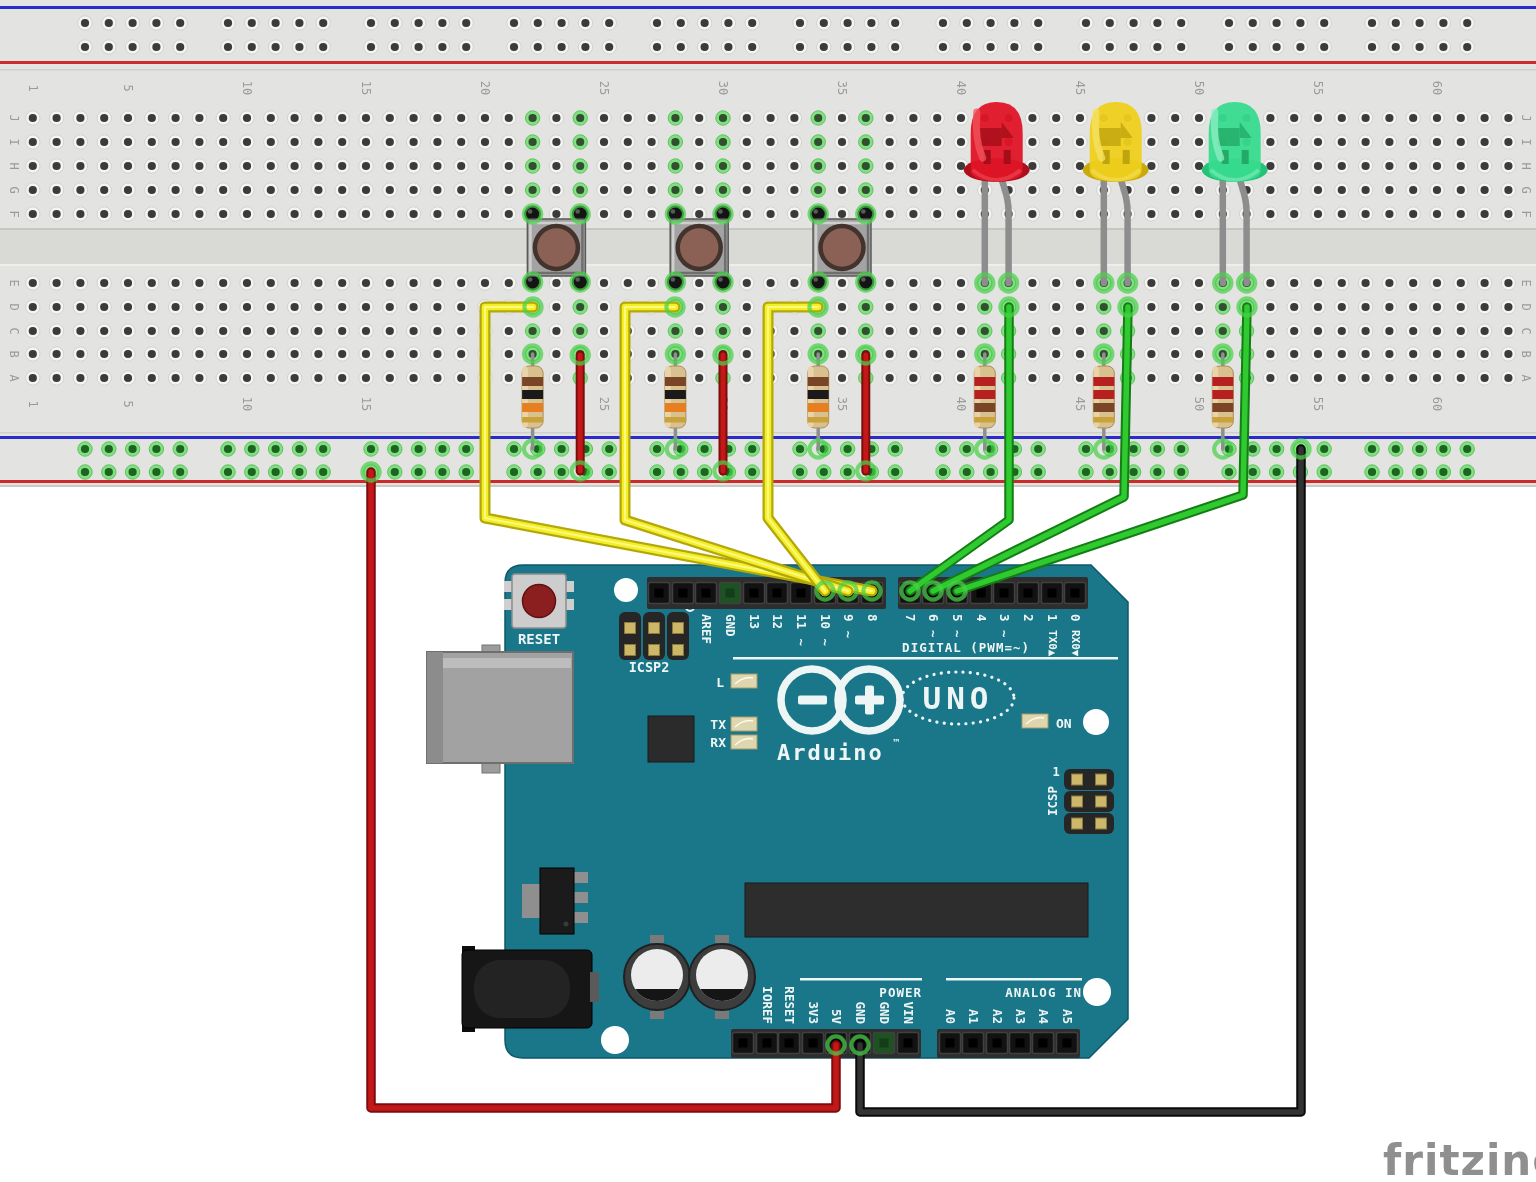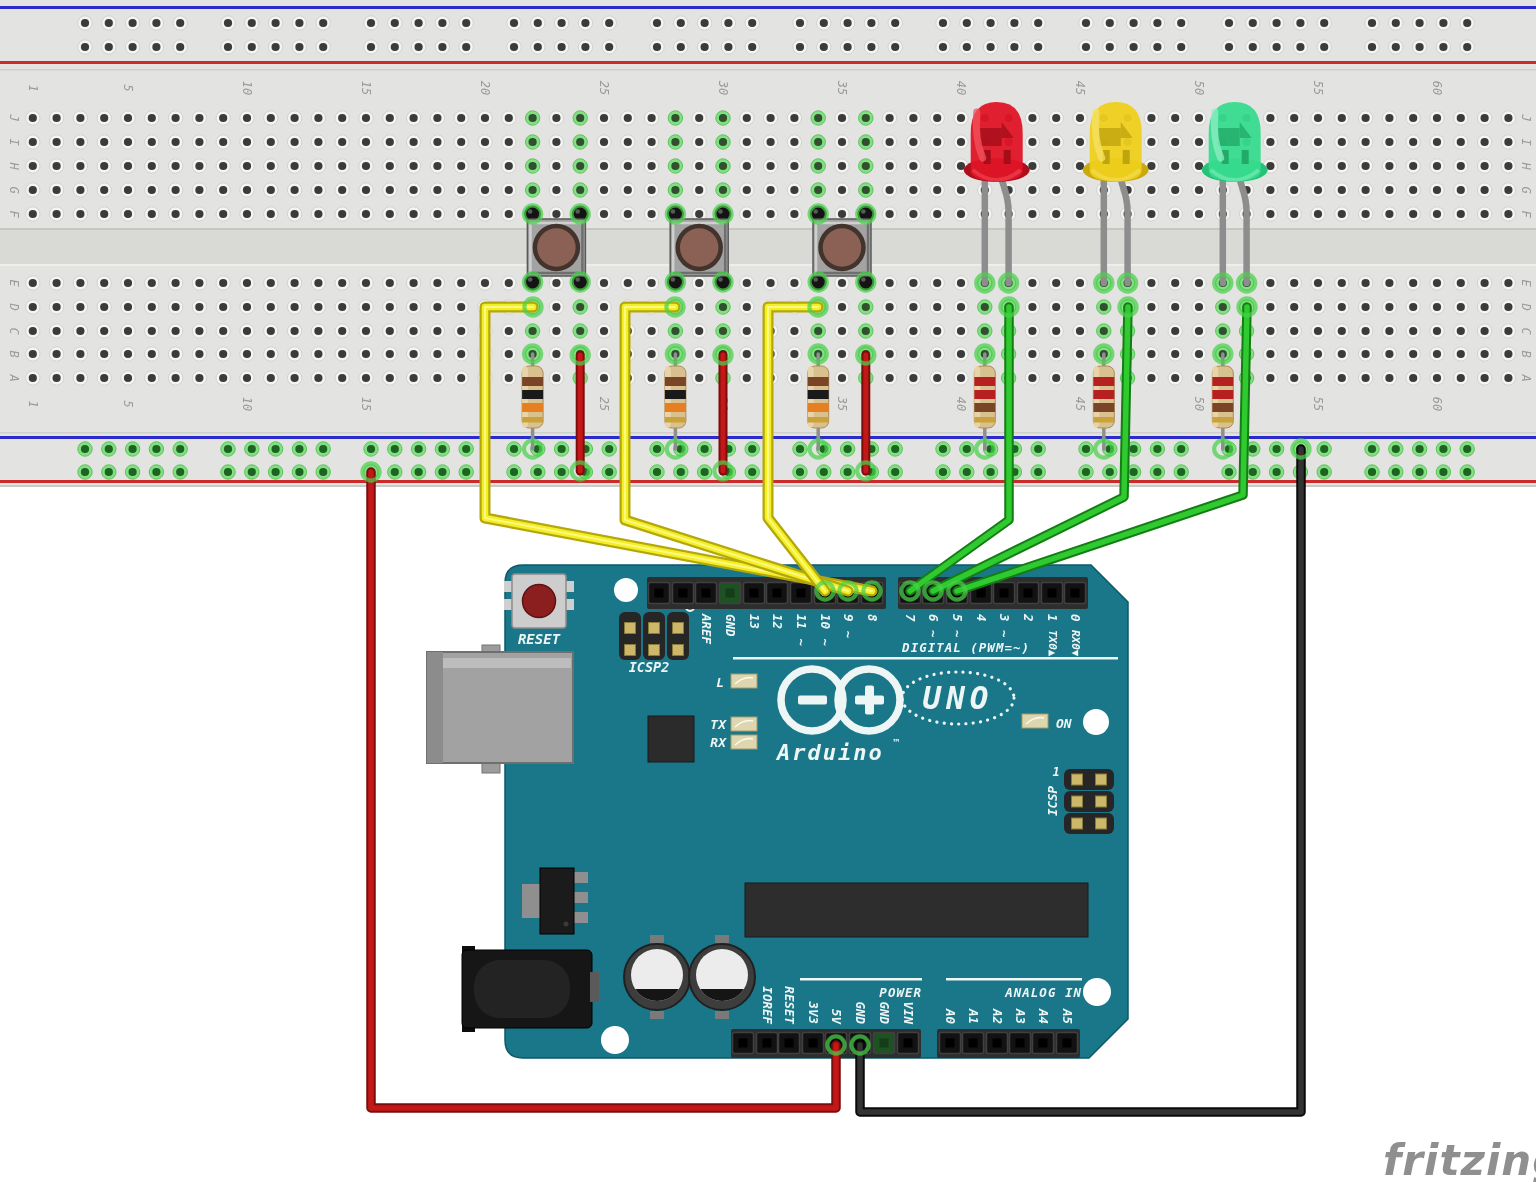--- a/index.html
+++ b/index.html
@@ -1,17 +1,17 @@
 <!DOCTYPE html>
 <html><head>
 <meta charset="utf-8">
 <style>
   html,body{margin:0;padding:0;background:#ffffff;}
   #stage{position:relative;width:1536px;height:1182px;overflow:hidden;background:#ffffff;
-         font-family:"DejaVu Sans",sans-serif;font-style:italic;}
+         font-family:"DejaVu Sans",sans-serif;}
   #scene{position:absolute;left:0;top:0;}
   #watermark{position:absolute;left:1383px;top:1136px;font-family:"DejaVu Sans",sans-serif;
              font-weight:bold;font-size:42px;letter-spacing:1px;color:#8f8f8f;white-space:nowrap;}
 </style>
 </head>
 <body>
 
 <div id="stage">
   <div id="scene"><svg width="1536" height="1182" viewBox="0 0 1536 1182" xmlns="http://www.w3.org/2000/svg">
         <rect x="0" y="0" width="1536" height="487" fill="#e3e3e1"></rect>

